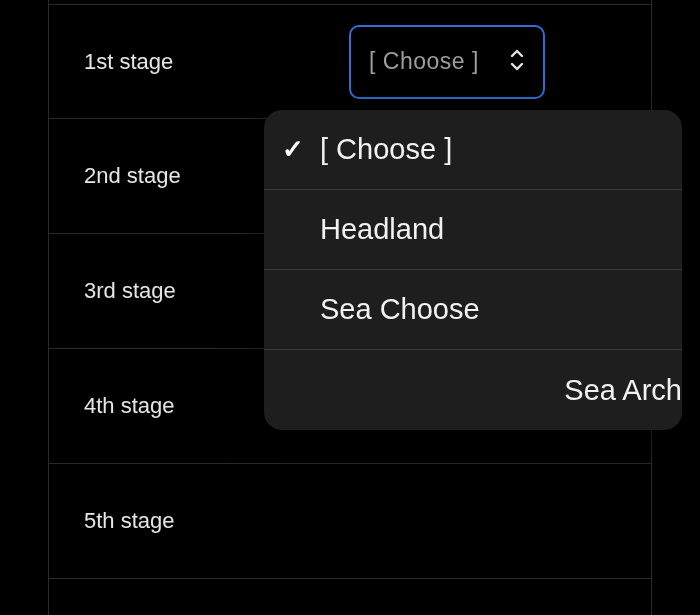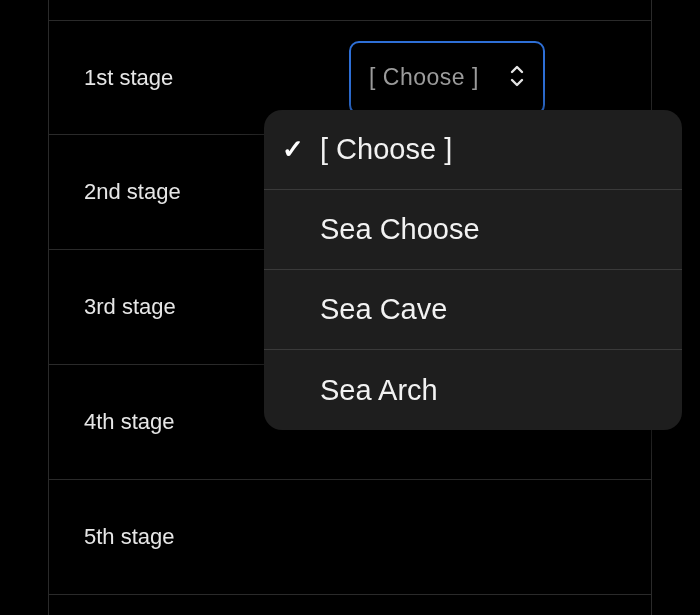--- a/index.html
+++ b/index.html
@@ -16,21 +16,21 @@
     border-right: 1px solid #2a2a2a;
   }
 
   .row {
     position: relative;
     height: 115px;
     border-bottom: 1px solid #2a2a2a;
     display: flex;
     align-items: center;
   }
-  .row:first-child { border-top: 1px solid #2a2a2a; margin-top: 20px; }
+  .row:first-child { border-top: 1px solid #2a2a2a; margin-top: 4px; }
 
   .row-label {
     color: #e6e6e6;
     font-size: 22px;
     font-weight: 400;
     padding-left: 35px;
     flex: 0 0 250px;
   }
 
   .select {
@@ -75,21 +75,21 @@
     border-bottom: 1px solid #3a3a3a;
     display: flex;
     align-items: center;
     padding-left: 56px;
     color: #f2f2f2;
     font-size: 29px;
     font-weight: 400;
     cursor: pointer;
     position: relative;
   }
-  .dropdown-option:last-child { border-bottom: none; }
+  .dropdown-option:last-child { border-bottom: none; justify-content: flex-end; }
   .dropdown-option .check {
     position: absolute;
     left: 18px;
     font-size: 26px;
     font-weight: 700;
     color: #fff;
   }
 </style>
 </head>
 <body>
@@ -127,23 +127,23 @@
     </div>
 
   </div>
 
   <div class="dropdown">
     <div class="dropdown-option">
       <span class="check">✓</span>
       <span>[ Choose ]</span>
     </div>
     <div class="dropdown-option">
-      <span>Sea Choose</span>
+      <span>Headland</span>
     </div>
     <div class="dropdown-option">
-      <span>Sea Cave</span>
+      <span>Sea Choose</span>
     </div>
     <div class="dropdown-option">
       <span>Sea Arch</span>
     </div>
   </div>
 
 </div>
 
 </body></html>

